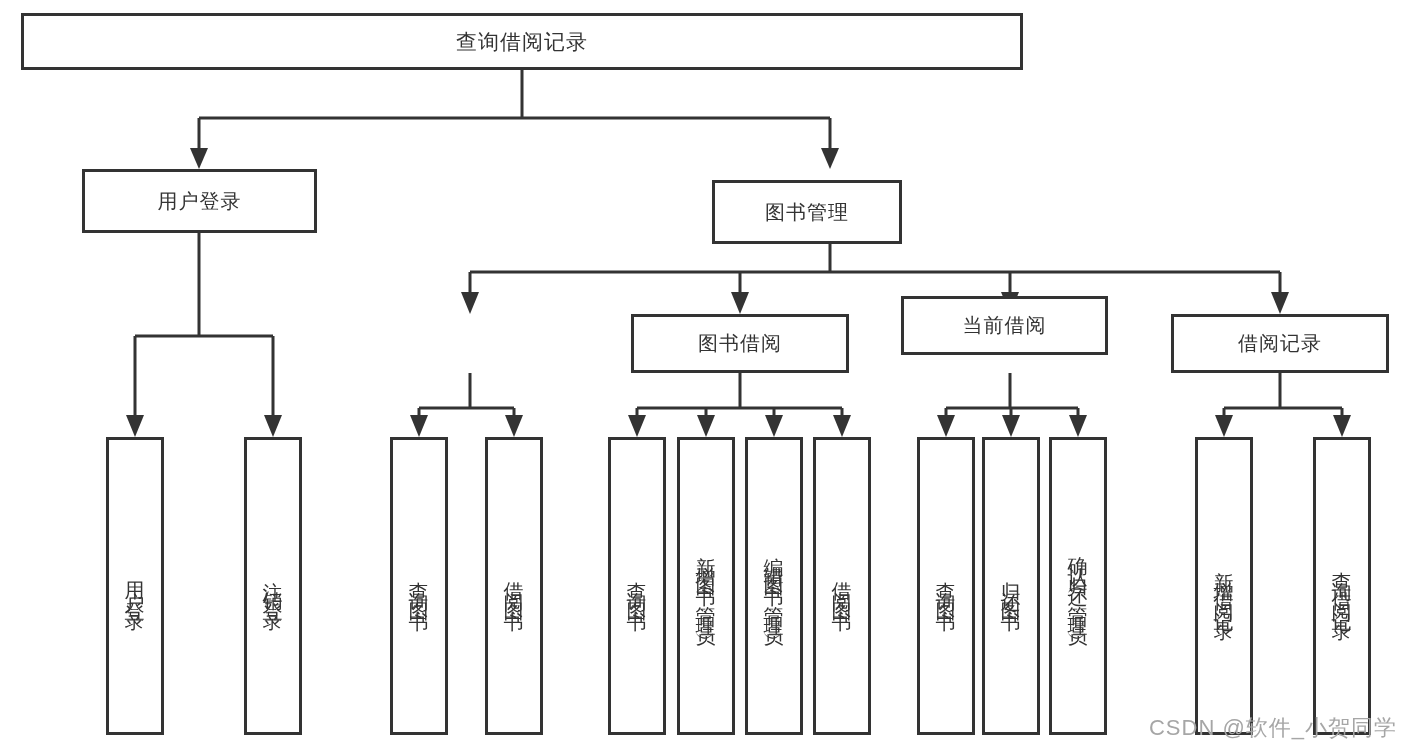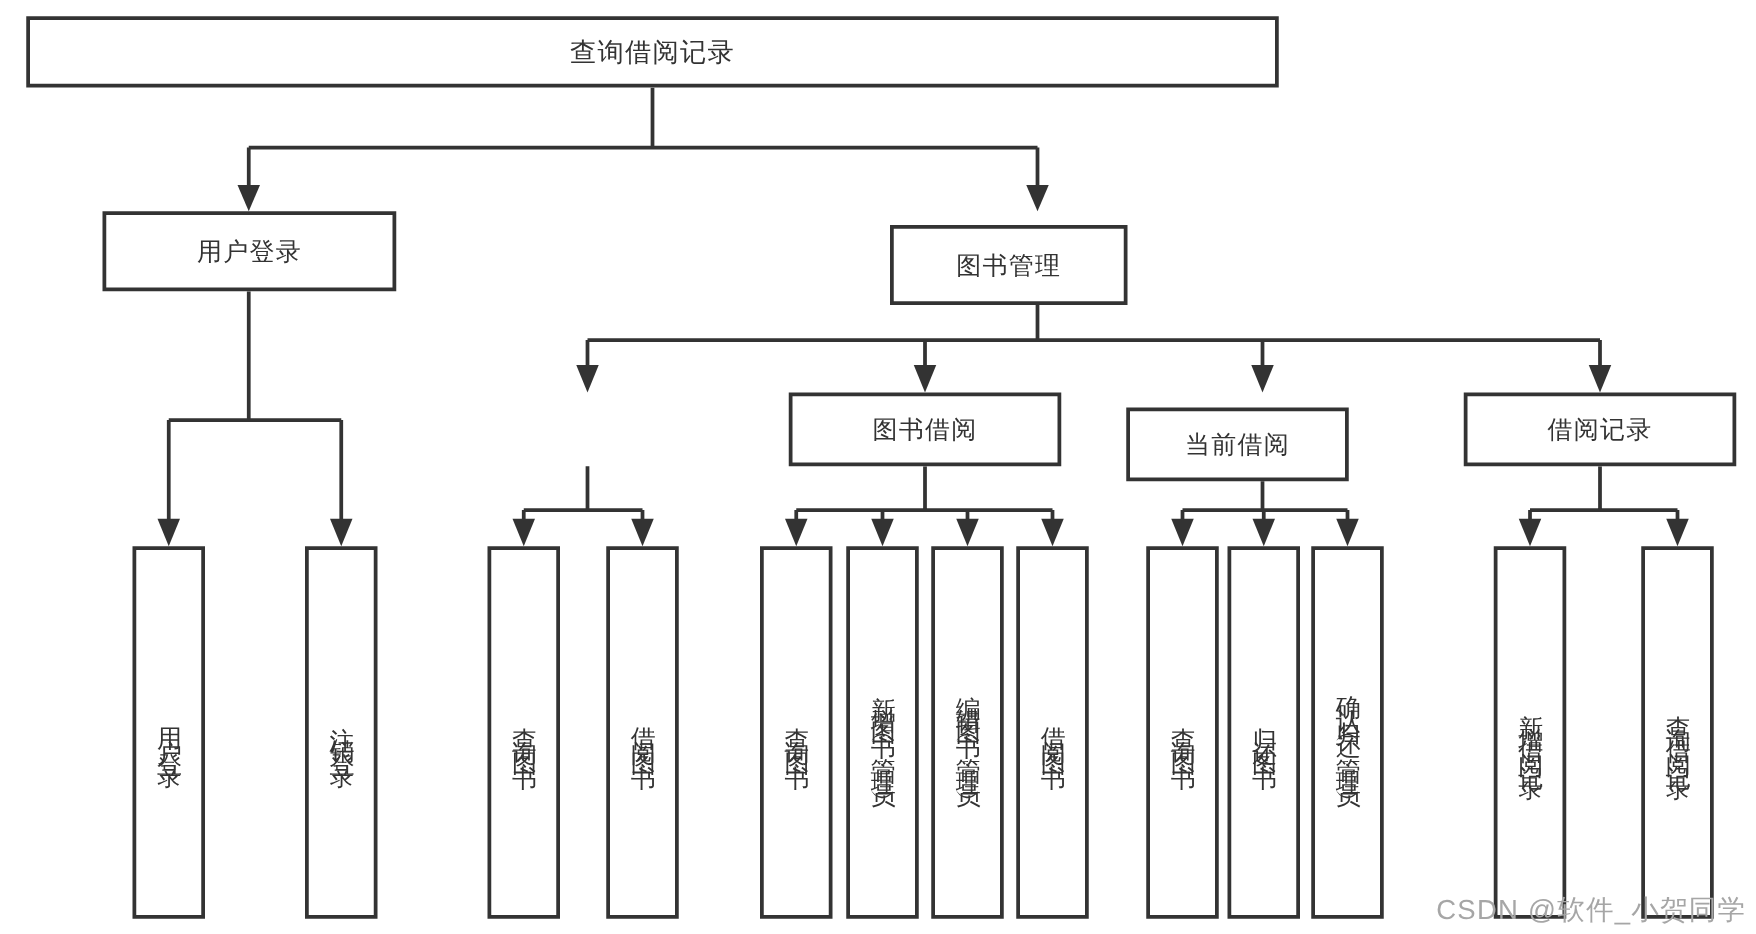--- a/index.html
+++ b/index.html
@@ -100,21 +100,21 @@
   <div class="node h" style="left:82px;top:169px;width:235px;height:64px">
     <span>用户登录</span>
   </div>
   <div class="node h" style="left:712px;top:180px;width:190px;height:64px">
     <span>图书管理</span>
   </div>
 
   <div class="node h" style="left:631px;top:314px;width:218px;height:59px">
     <span>图书借阅</span>
   </div>
-  <div class="node h" style="left:901px;top:326px;width:178px;height:59px">
+  <div class="node h" style="left:901px;top:296px;width:207px;height:59px">
     <span>当前借阅</span>
   </div>
   <div class="node h" style="left:1171px;top:314px;width:218px;height:59px">
     <span>借阅记录</span>
   </div>
 
   <div class="node v" style="left:106px;top:437px;width:58px;height:298px">
     <span>用户登录</span>
   </div>
   <div class="node v" style="left:244px;top:437px;width:58px;height:298px">

